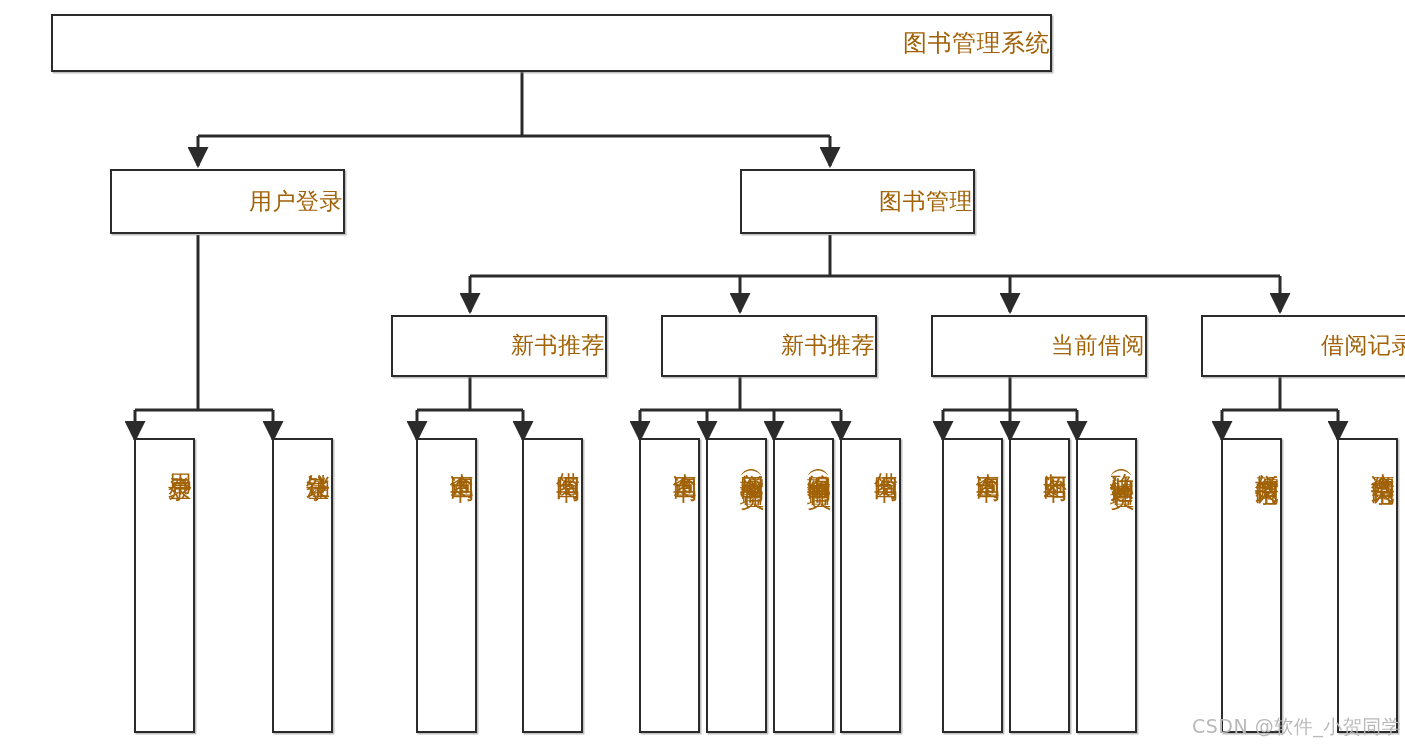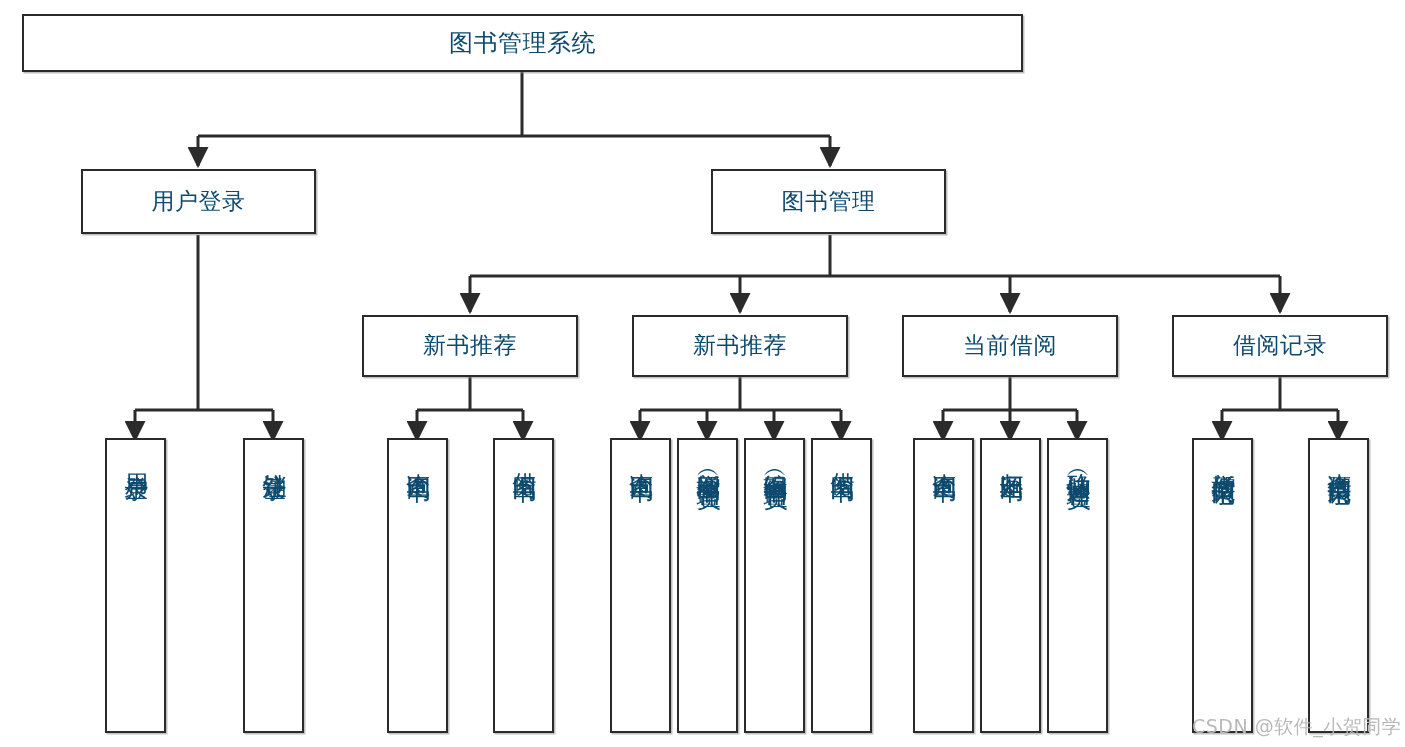--- a/index.html
+++ b/index.html
@@ -27,22 +27,23 @@
     pointer-events: none;
   }
   .node {
     position: absolute;
     box-sizing: border-box;
     background: #ffffff;
     border: 2.5px solid #2b2b2b;
     box-shadow: 1.5px 1.5px 0 rgba(140,140,140,0.55);
     display: flex;
     align-items: center;
-    justify-content: center;
-    color: #0c4a6e;
+    justify-content: flex-end;
+    color: #a16207;
+    margin-left: 29px;
   }
   .node .label {
     display: block;
     text-align: center;
     line-height: 1.12;
     letter-spacing: 0.5px;
   }
   
   .node.h .label {
     writing-mode: horizontal-tb;

